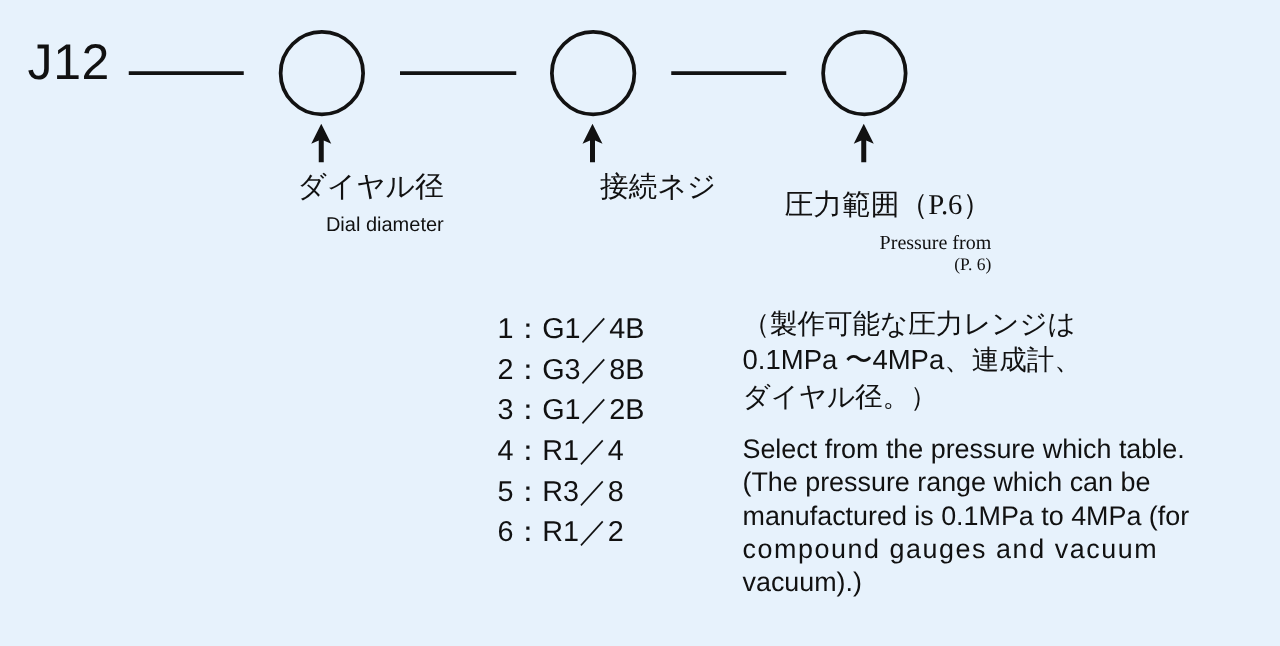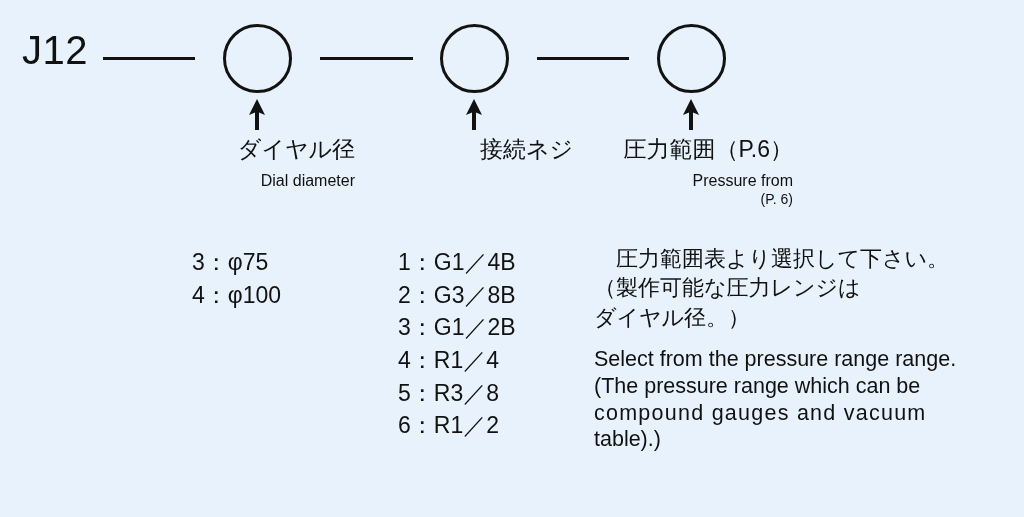--- a/index.html
+++ b/index.html
@@ -90,21 +90,21 @@
     color: #111;
   }
   .col-label .en-sub {
     font-size: 14px;
     white-space: nowrap;
     color: #111;
   }
 
   .col-label.lab1 { left: 155px; top: 136px; width: 200px; }
   .col-label.lab2 { left: 373px; top: 136px; width: 200px; }
-  .col-label.lab3 { left: 588px; top: 136px; width: 205px; }
+  .col-label.lab3 { left: 588px; top: 150px; width: 205px; font-family: Liberation Serif, serif; }
 
   
   .opt-list {
     position: absolute;
     font-size: 23px;
     line-height: 1.42;
     color: #111;
     white-space: nowrap;
   }
   .opt-list.opts-dial { left: 192px; top: 246px; }
@@ -173,41 +173,38 @@
   <div class="col-label lab2">
     <div class="jp">接続ネジ</div>
   </div>
 
   <div class="col-label lab3">
     <div class="jp">圧力範囲（P.6）</div>
     <div class="en">Pressure from</div>
     <div class="en-sub">(P. 6)</div>
   </div>
 
-  <div class="opt-list opts-dial">
-    <span class="opt-row">3：φ75</span>
-    <span class="opt-row">4：φ100</span>
-  </div>
 
   <div class="opt-list opts-screw">
     <span class="opt-row">1：G1／4B</span>
     <span class="opt-row">2：G3／8B</span>
     <span class="opt-row">3：G1／2B</span>
     <span class="opt-row">4：R1／4</span>
     <span class="opt-row">5：R3／8</span>
     <span class="opt-row">6：R1／2</span>
   </div>
 
   <div class="note-block">
     <div class="note-jp">
-      <span class="nl">　圧力範囲表より選択して下さい。</span>
       <span class="nl">（製作可能な圧力レンジは</span>
+      <span class="nl">0.1MPa 〜4MPa、連成計、</span>
       <span class="nl">ダイヤル径。）</span>
     </div>
     <div class="note-en">
-      <span class="nl">Select from the pressure range range.</span>
+      <span class="nl">Select from the pressure which table.</span>
       <span class="nl">(The pressure range which can be</span>
+      <span class="nl">manufactured is 0.1MPa to 4MPa (for</span>
       <span class="nl justify-wide">compound gauges and vacuum</span>
-      <span class="nl">table).)</span>
+      <span class="nl">vacuum).)</span>
     </div>
   </div>
 
 </div>
 
 </body></html>

